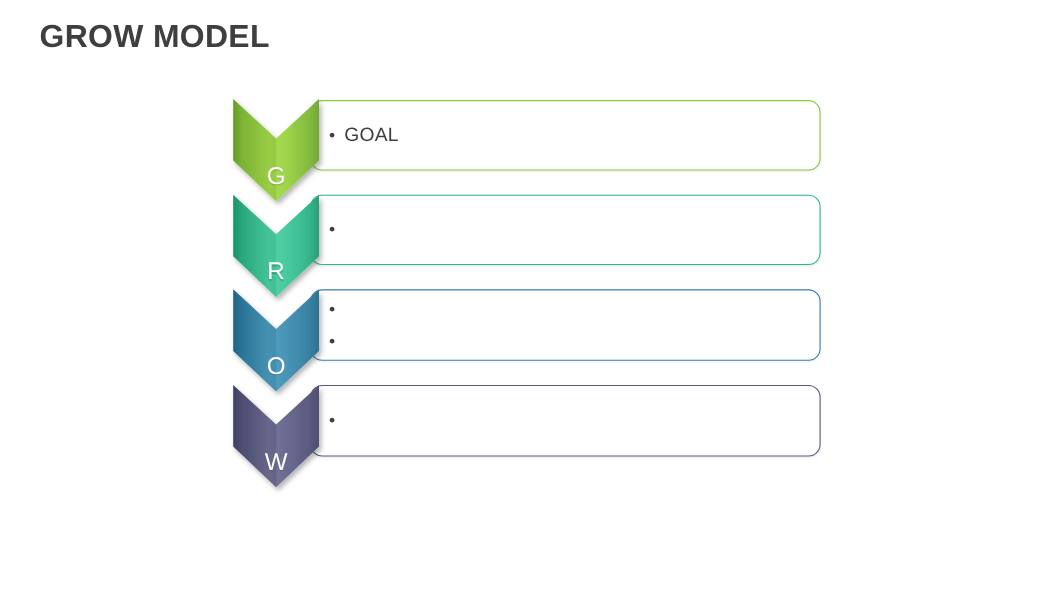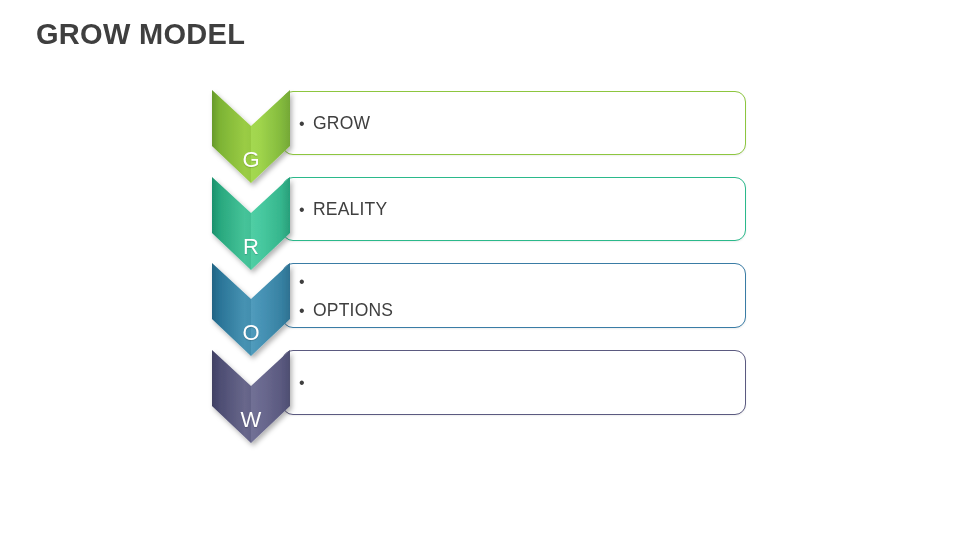--- a/index.html
+++ b/index.html
@@ -134,21 +134,21 @@
 <div id="slide">
 
   <div id="page-title">GROW MODEL</div>
 
   <div id="diagram">
 
     <div class="textbox r1">
       <div class="bullets">
         <div class="bullet-line">
           <span class="bullet-dot">•</span>
-          <span class="bullet-text">GROW</span>
+          <span class="bullet-text">GOAL</span>
         </div>
       </div>
     </div>
     <div class="chev-wrap c1">
       <svg class="chev-svg" viewBox="0 0 92 104">
         <defs>
           <linearGradient id="g1" x1="0" y1="0" x2="1" y2="0">
             <stop offset="0%" stop-color="#6da32c"></stop>
             <stop offset="10%" stop-color="#85bf38"></stop>
             <stop offset="42%" stop-color="#a4d949"></stop>
@@ -164,21 +164,20 @@
         <path d="M6 1 L45 37 L45 94 L6 57 Z" fill="#000000" opacity="0.06"></path>
         <path d="M84 1 L84 57 L45 94 L45 37 Z" fill="#ffffff" opacity="0.05"></path>
       </svg>
       <div class="chev-letter">G</div>
     </div>
 
     <div class="textbox r2">
       <div class="bullets">
         <div class="bullet-line">
           <span class="bullet-dot">•</span>
-          <span class="bullet-text">REALITY</span>
         </div>
       </div>
     </div>
     <div class="chev-wrap c2">
       <svg class="chev-svg" viewBox="0 0 92 104">
         <defs>
           <linearGradient id="g2" x1="0" y1="0" x2="1" y2="0">
             <stop offset="0%" stop-color="#1d9a73"></stop>
             <stop offset="10%" stop-color="#2bb286"></stop>
             <stop offset="42%" stop-color="#4bd0a3"></stop>
@@ -197,21 +196,20 @@
       <div class="chev-letter">R</div>
     </div>
 
     <div class="textbox r3">
       <div class="bullets">
         <div class="bullet-line">
           <span class="bullet-dot">•</span>
         </div>
         <div class="bullet-line">
           <span class="bullet-dot">•</span>
-          <span class="bullet-text">OPTIONS</span>
         </div>
       </div>
     </div>
     <div class="chev-wrap c3">
       <svg class="chev-svg" viewBox="0 0 92 104">
         <defs>
           <linearGradient id="g3" x1="0" y1="0" x2="1" y2="0">
             <stop offset="0%" stop-color="#246a8c"></stop>
             <stop offset="10%" stop-color="#2d7ca1"></stop>
             <stop offset="42%" stop-color="#4c9cbe"></stop>

